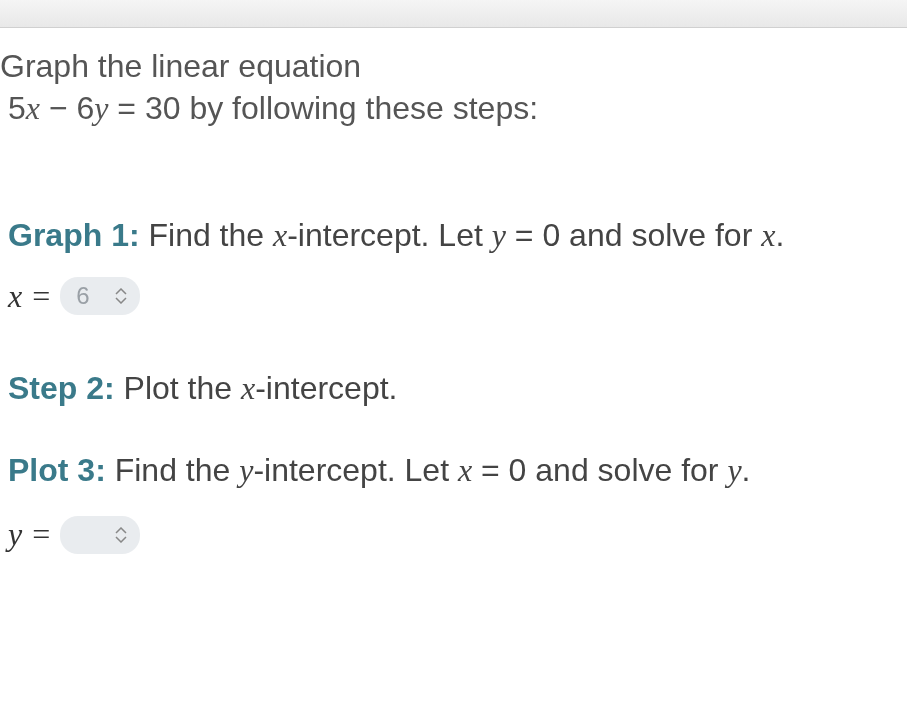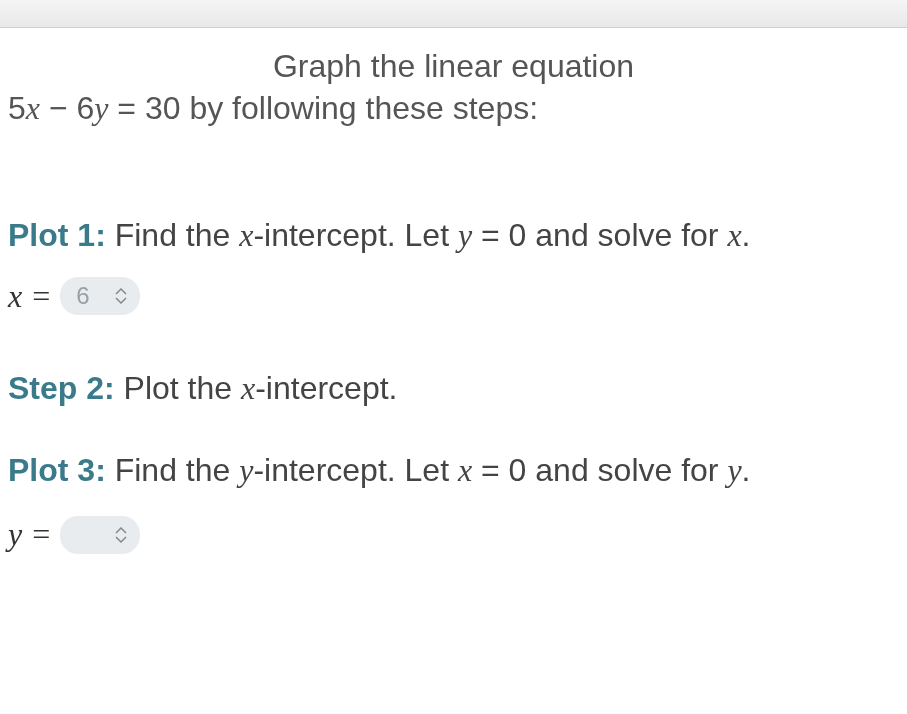--- a/index.html
+++ b/index.html
@@ -20,21 +20,20 @@
       border-bottom: 1px solid #d0d0d0;
     }
     .content {
       padding: 18px 0 0 0;
     }
     .intro-line {
       font-size: 32px;
       color: #555;
       line-height: 1.3;
       padding-left: 0;
-      text-align: center;
     }
     .equation-line {
       font-size: 32px;
       color: #555;
       line-height: 1.3;
       padding-left: 8px;
     }
     .math-var {
       font-family: 'Times New Roman', Times, serif;
       font-style: italic;
@@ -121,21 +120,21 @@
 <div class="top-bar"></div>
 
 <div class="content">
   <div class="intro-line">Graph the linear equation</div>
   <div class="equation-line">
     <span>5</span><span class="math-var">x</span><span> − 6</span><span class="math-var">y</span><span> = 30 by following these steps:</span>
   </div>
 
   <div class="step-block">
     <div class="step-line">
-      <span class="step-label">Plot 1:</span><span> Find the </span><span class="serif-math">x</span><span>-intercept. Let </span><span class="serif-math">y</span><span class="serif-plain"> = 0 and solve for </span><span class="serif-math">x</span><span>.</span>
+      <span class="step-label">Graph 1:</span><span> Find the </span><span class="serif-math">x</span><span>-intercept. Let </span><span class="serif-math">y</span><span class="serif-plain"> = 0 and solve for </span><span class="serif-math">x</span><span>.</span>
     </div>
   </div>
 
   <div class="input-row">
     <span class="var-label">x</span>
     <span class="eq-sign">=</span>
     <div class="stepper">
       <span class="stepper-value">6</span>
       <span class="stepper-arrows">
         <svg viewBox="0 0 14 8">

